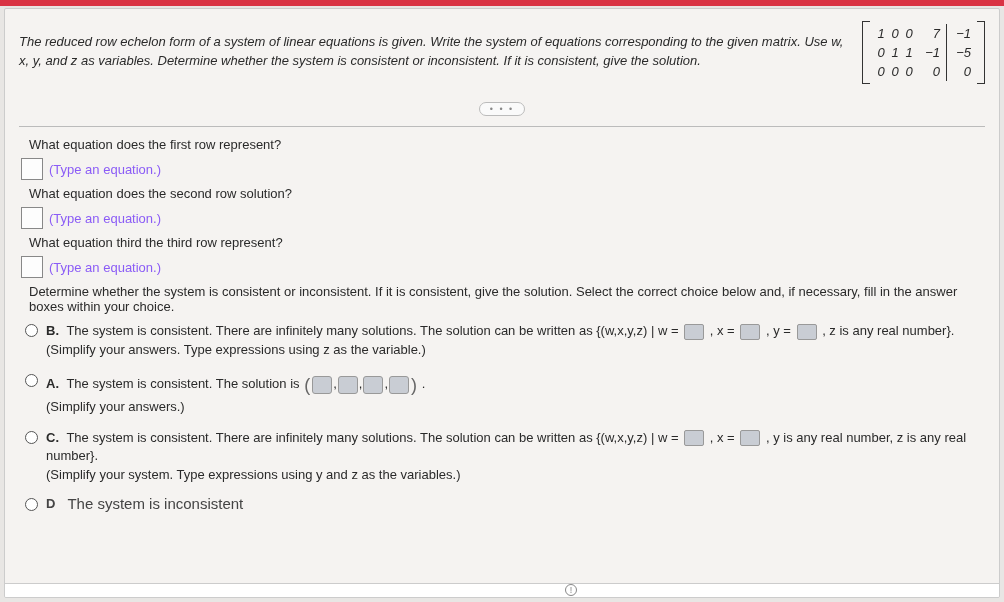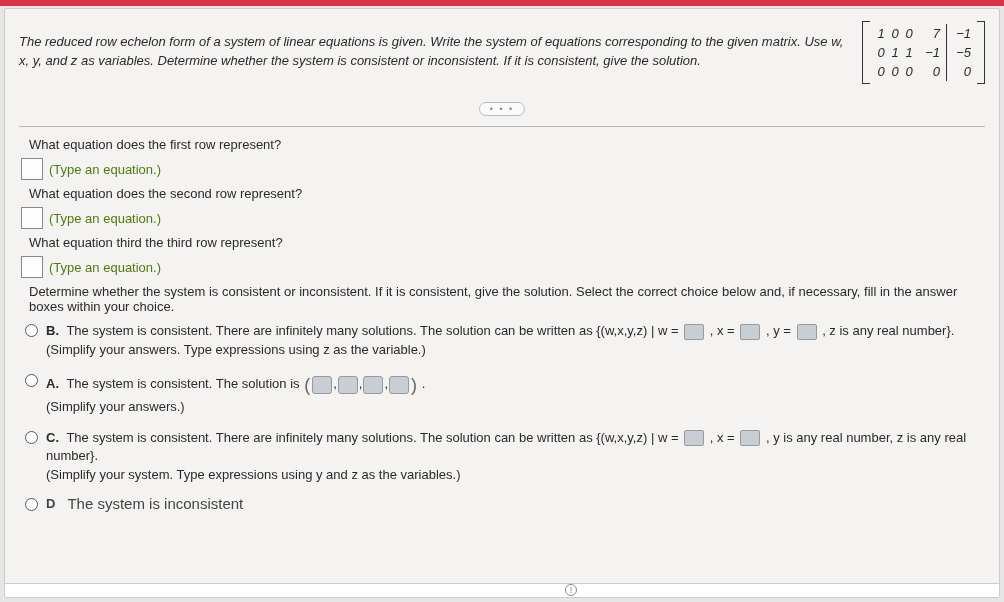--- a/index.html
+++ b/index.html
@@ -82,21 +82,21 @@
     }
     .hr-line { border-top: 1px solid #bbb; margin-bottom: 10px;}
     .section { padding: 0 2px; }
     .q-line { margin: 6px 8px; }
     .input-row { display: flex; align-items: center; gap: 6px; margin: 6px 0;}
     .eq-input {
       width: 22px; height: 22px;
       border: 1px solid #888;
       background: #fdfdfd;
     }
-    .hint { color: #4d7c0f; }
+    .hint { color: #8b5cf6; }
     .mc-list { margin-top: 6px; }
     .mc-item {
       display: flex;
       align-items: flex-start;
       gap: 8px;
       margin: 8px 0 4px 4px;
       line-height: 1.45;
     }
     .radio {
       width: 13px; height: 13px;
@@ -200,21 +200,21 @@
   </div>
   <div class="hr-line"></div>
 
   <div class="section">
     <div class="q-line">What equation does the first row represent?</div>
     <div class="input-row">
       <input class="eq-input" style="">
       <span class="hint">(Type an equation.)</span>
     </div>
 
-    <div class="q-line">What equation does the second row represent?</div>
+    <div class="q-line">What equation does the second row solution?</div>
     <div class="input-row">
       <input class="eq-input" style="">
       <span class="hint">(Type an equation.)</span>
     </div>
 
     <div class="q-line">What equation third the third row represent?</div>
     <div class="input-row">
       <input class="eq-input" style="">
       <span class="hint">(Type an equation.)</span>
     </div>

